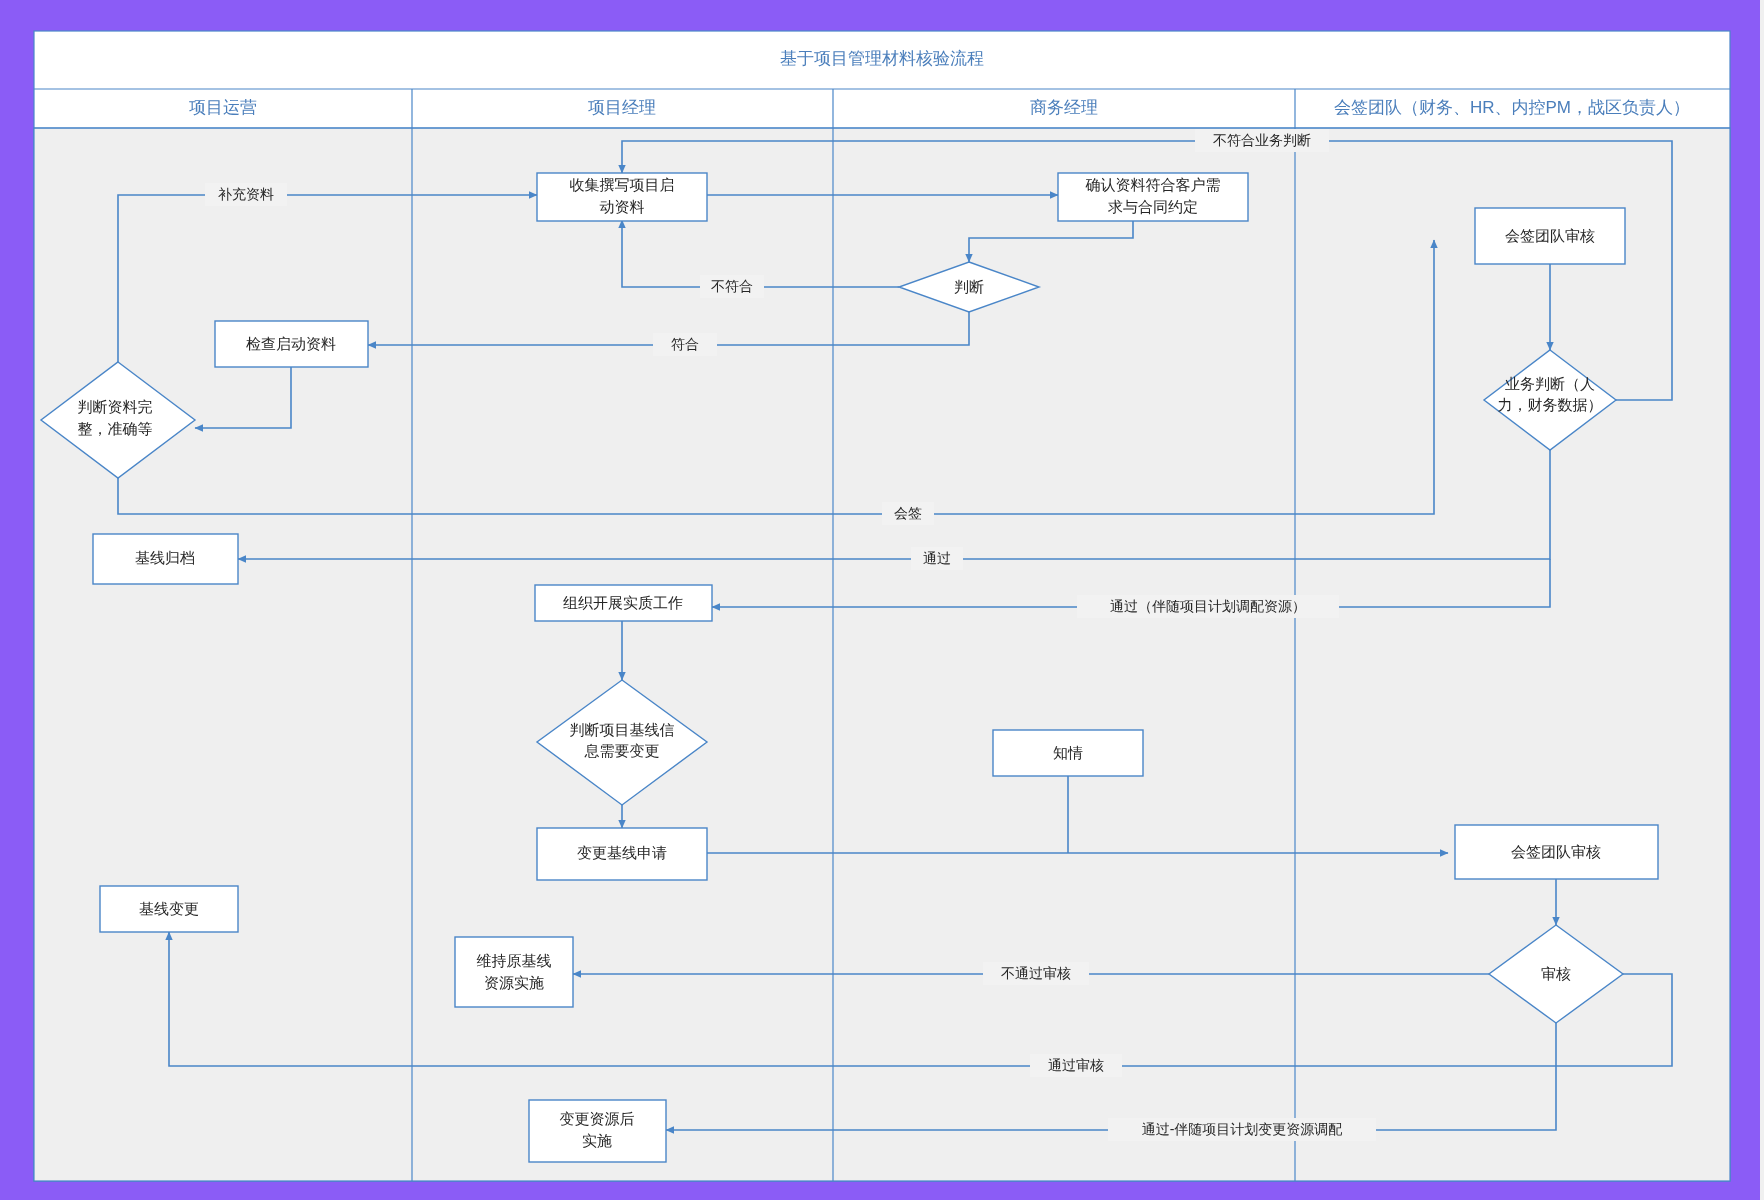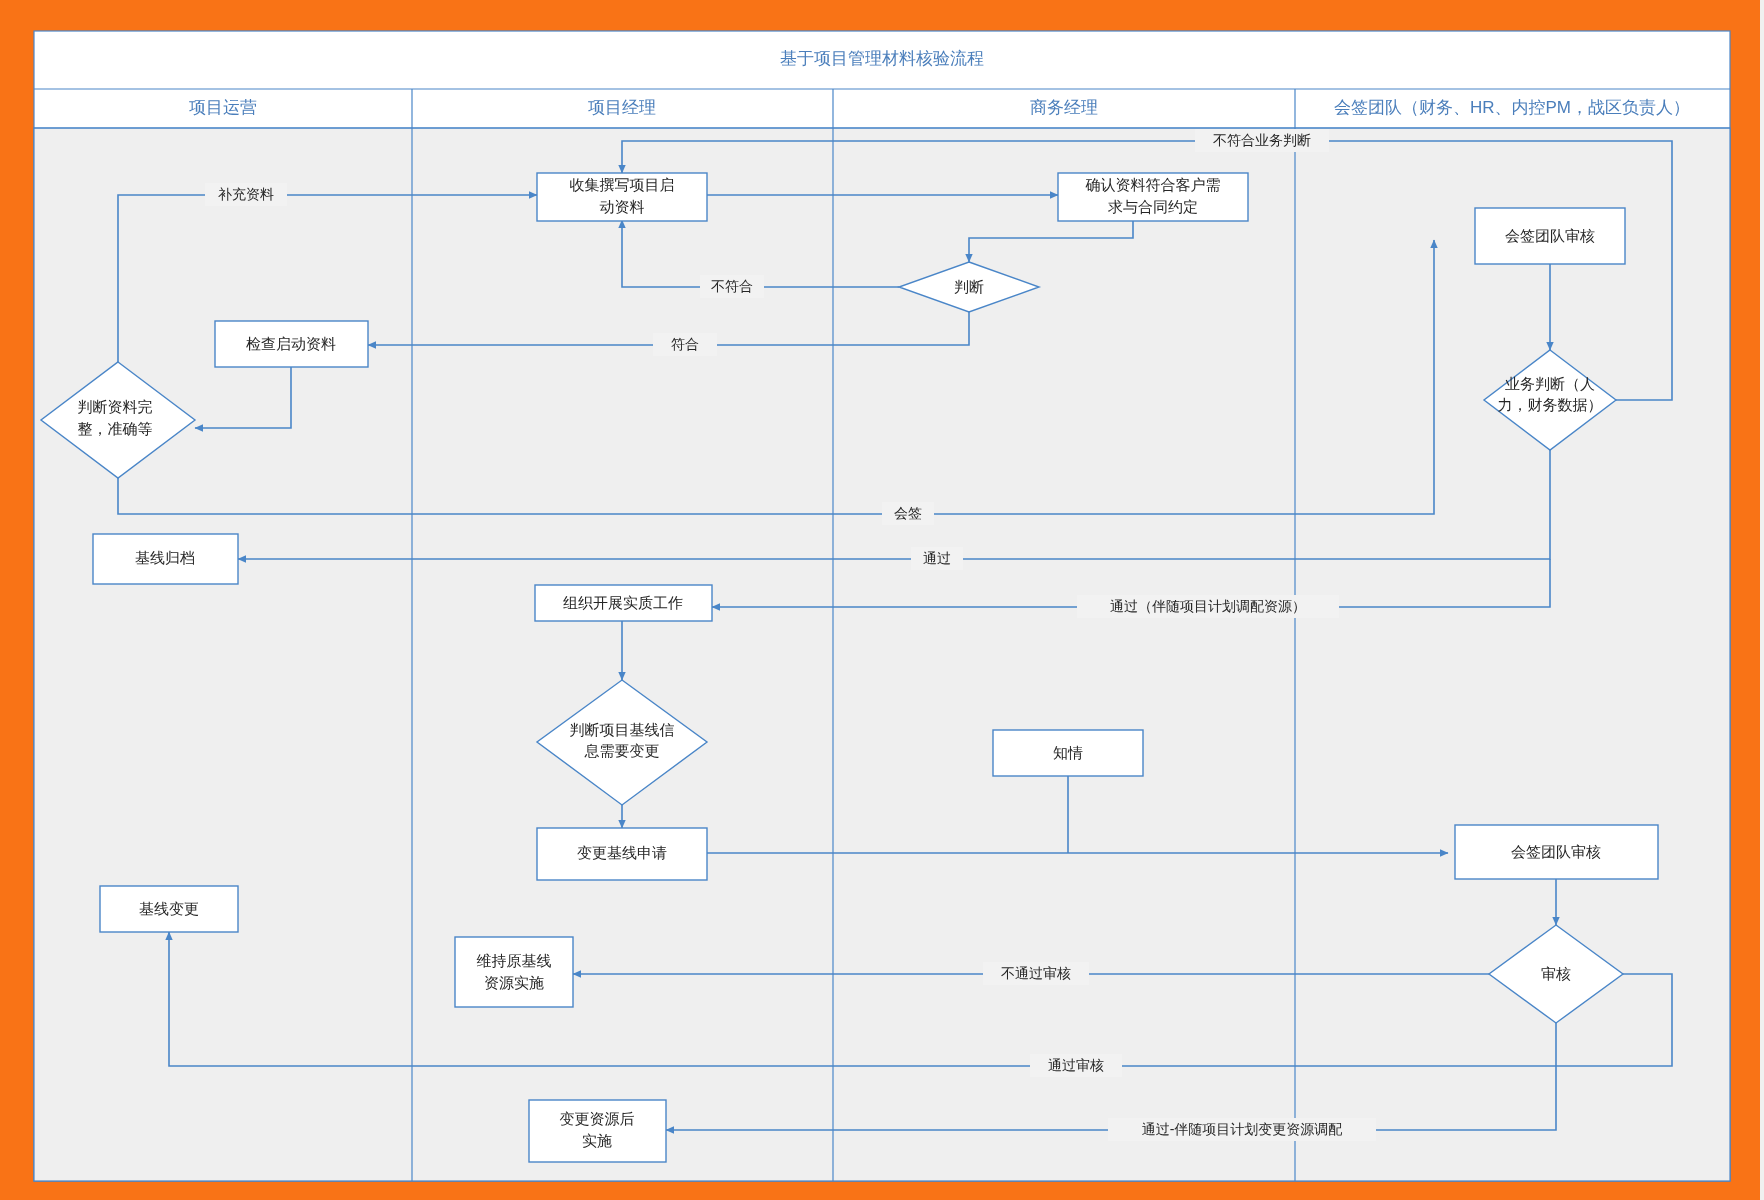--- a/index.html
+++ b/index.html
@@ -1,17 +1,17 @@
 <!DOCTYPE html>
 <html><head>
 <meta charset="utf-8">
 <style>
   html,body{margin:0;padding:0;background:#f0f0f0;}
   body{font-family:"Liberation Sans","DejaVu Sans",sans-serif;}
-  #stage{position:relative;width:1760px;height:1200px;background:#f97316;overflow:hidden;}
+  #stage{position:relative;width:1760px;height:1200px;background:#8b5cf6;overflow:hidden;}
   #flow{position:absolute;left:0;top:0;width:1764px;height:1200px;}
   .node-text{font-size:15px;fill:#262626;dominant-baseline:middle;text-anchor:middle;}
   .lane-title{font-size:17px;fill:#4a7ebb;dominant-baseline:middle;text-anchor:middle;}
   .title-text{font-size:17px;fill:#4a7ebb;dominant-baseline:middle;text-anchor:middle;}
   .edge-label{font-size:14px;fill:#262626;dominant-baseline:middle;text-anchor:middle;}
   .lbl-bg{fill:#f2f2f2;}
 </style>
 </head>
 <body>
 

